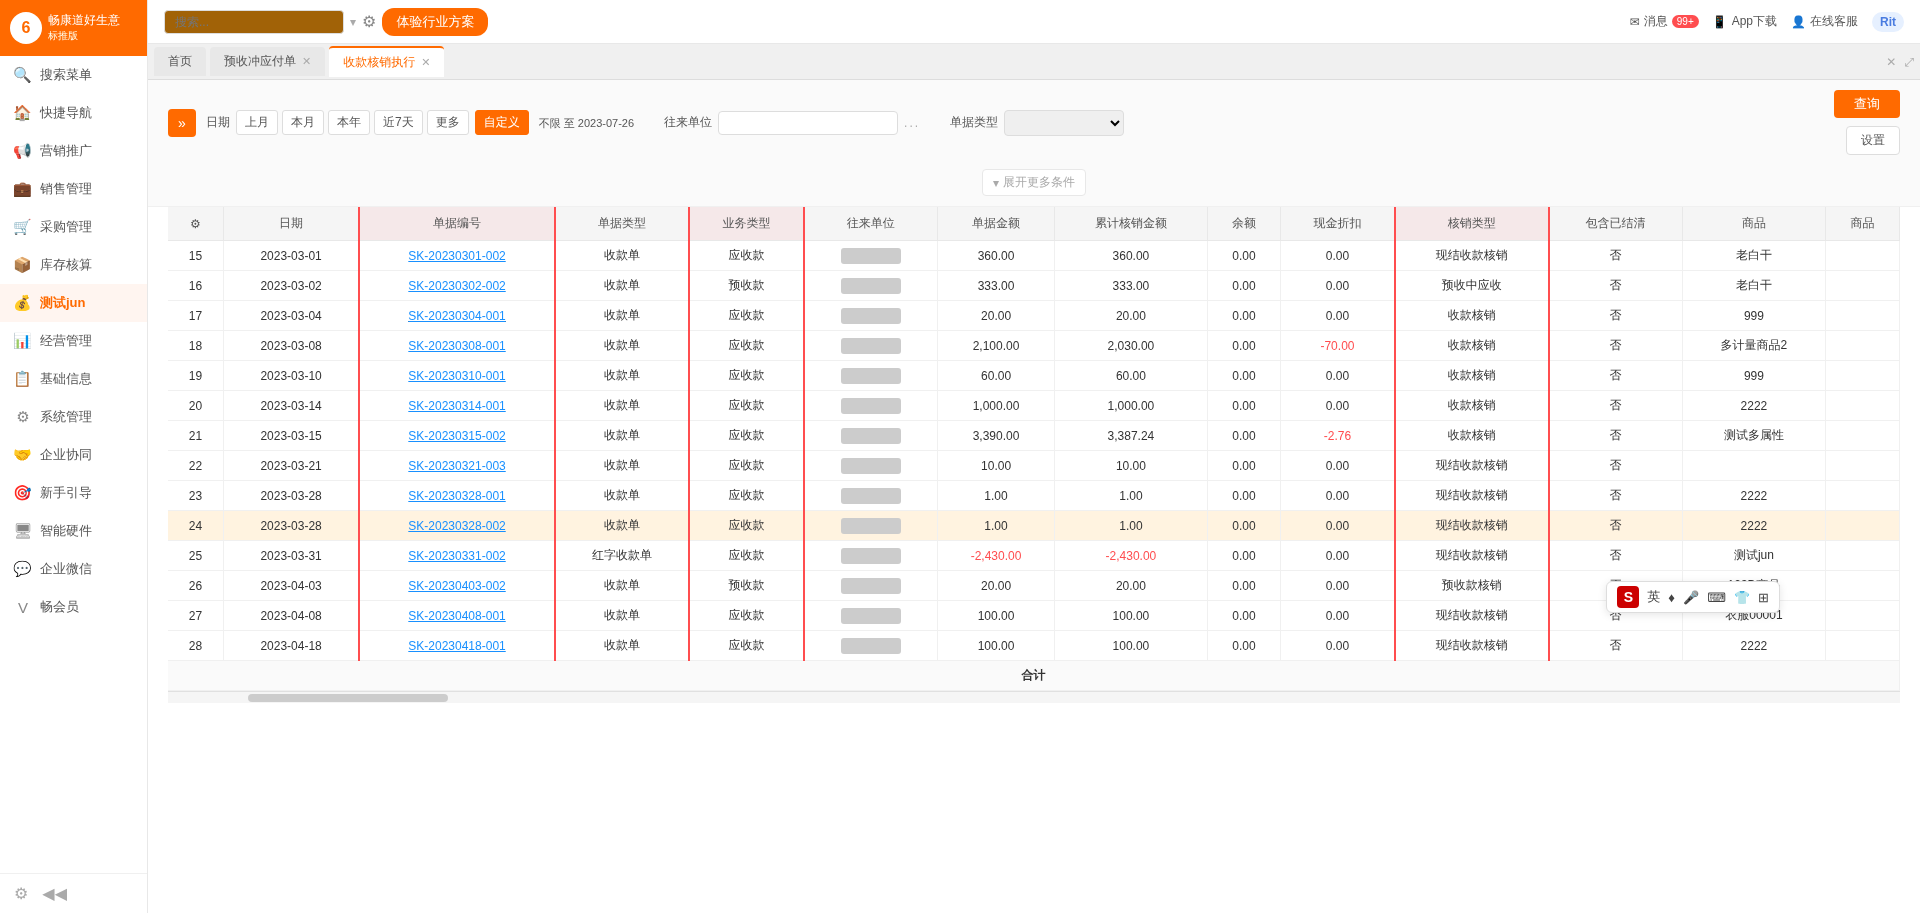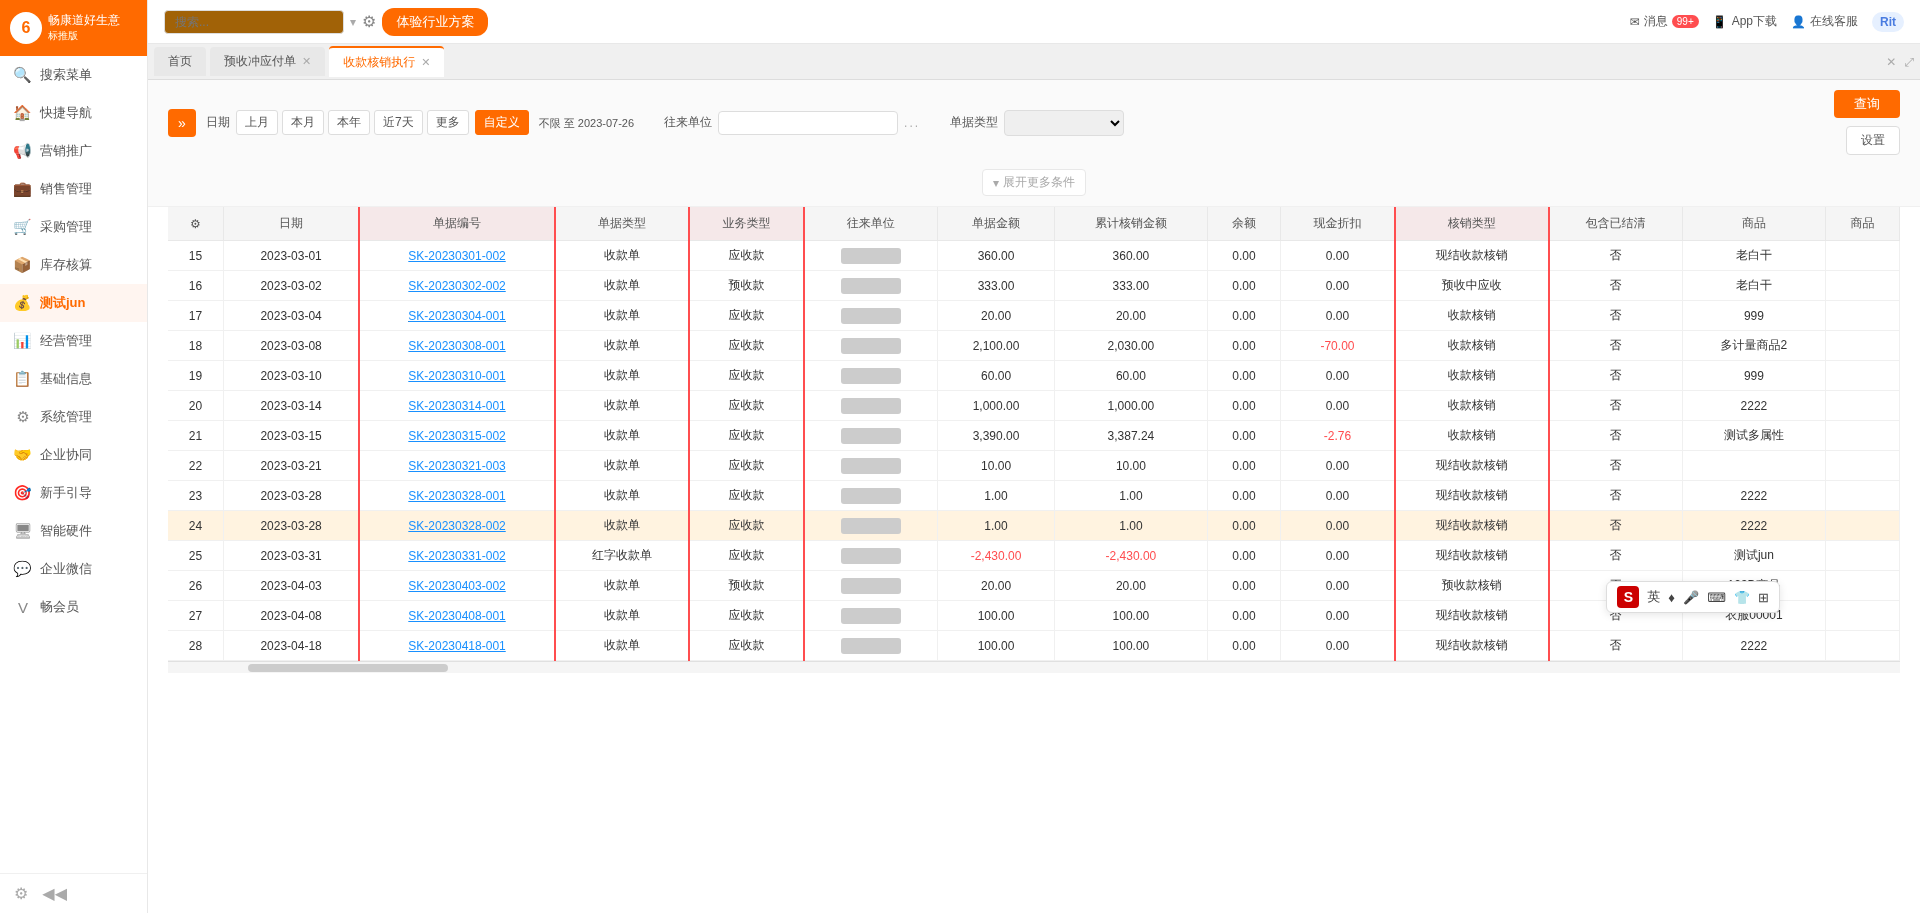--- a/index.html
+++ b/index.html
@@ -485,20 +485,23 @@
               <td><span style="background:#ccc;color:#ccc;border-radius:3px;padding:1px 20px;">&nbsp;&nbsp;&nbsp;&nbsp;&nbsp;&nbsp;</span></td>
               <td>100.00</td>
               <td>100.00</td>
               <td>0.00</td>
               <td>0.00</td>
               <td style="border-left: 2px solid rgb(255, 77, 79); border-right: 2px solid rgb(255, 77, 79);">现结收款核销</td>
               <td>否</td>
               <td>2222</td>
               <td></td>
             </tr>
+            <tr class="total-row">
+              <td colspan="14">合计</td>
+            </tr>
           </tbody>
       </table>
       <div class="scrollbar-row">
         <div class="scrollbar-thumb"></div>
       </div>
     </div>
   </div>
 </div>
 
 <div class="ime-bar" id="ime-bar" style="right:140px;bottom:300px;">

